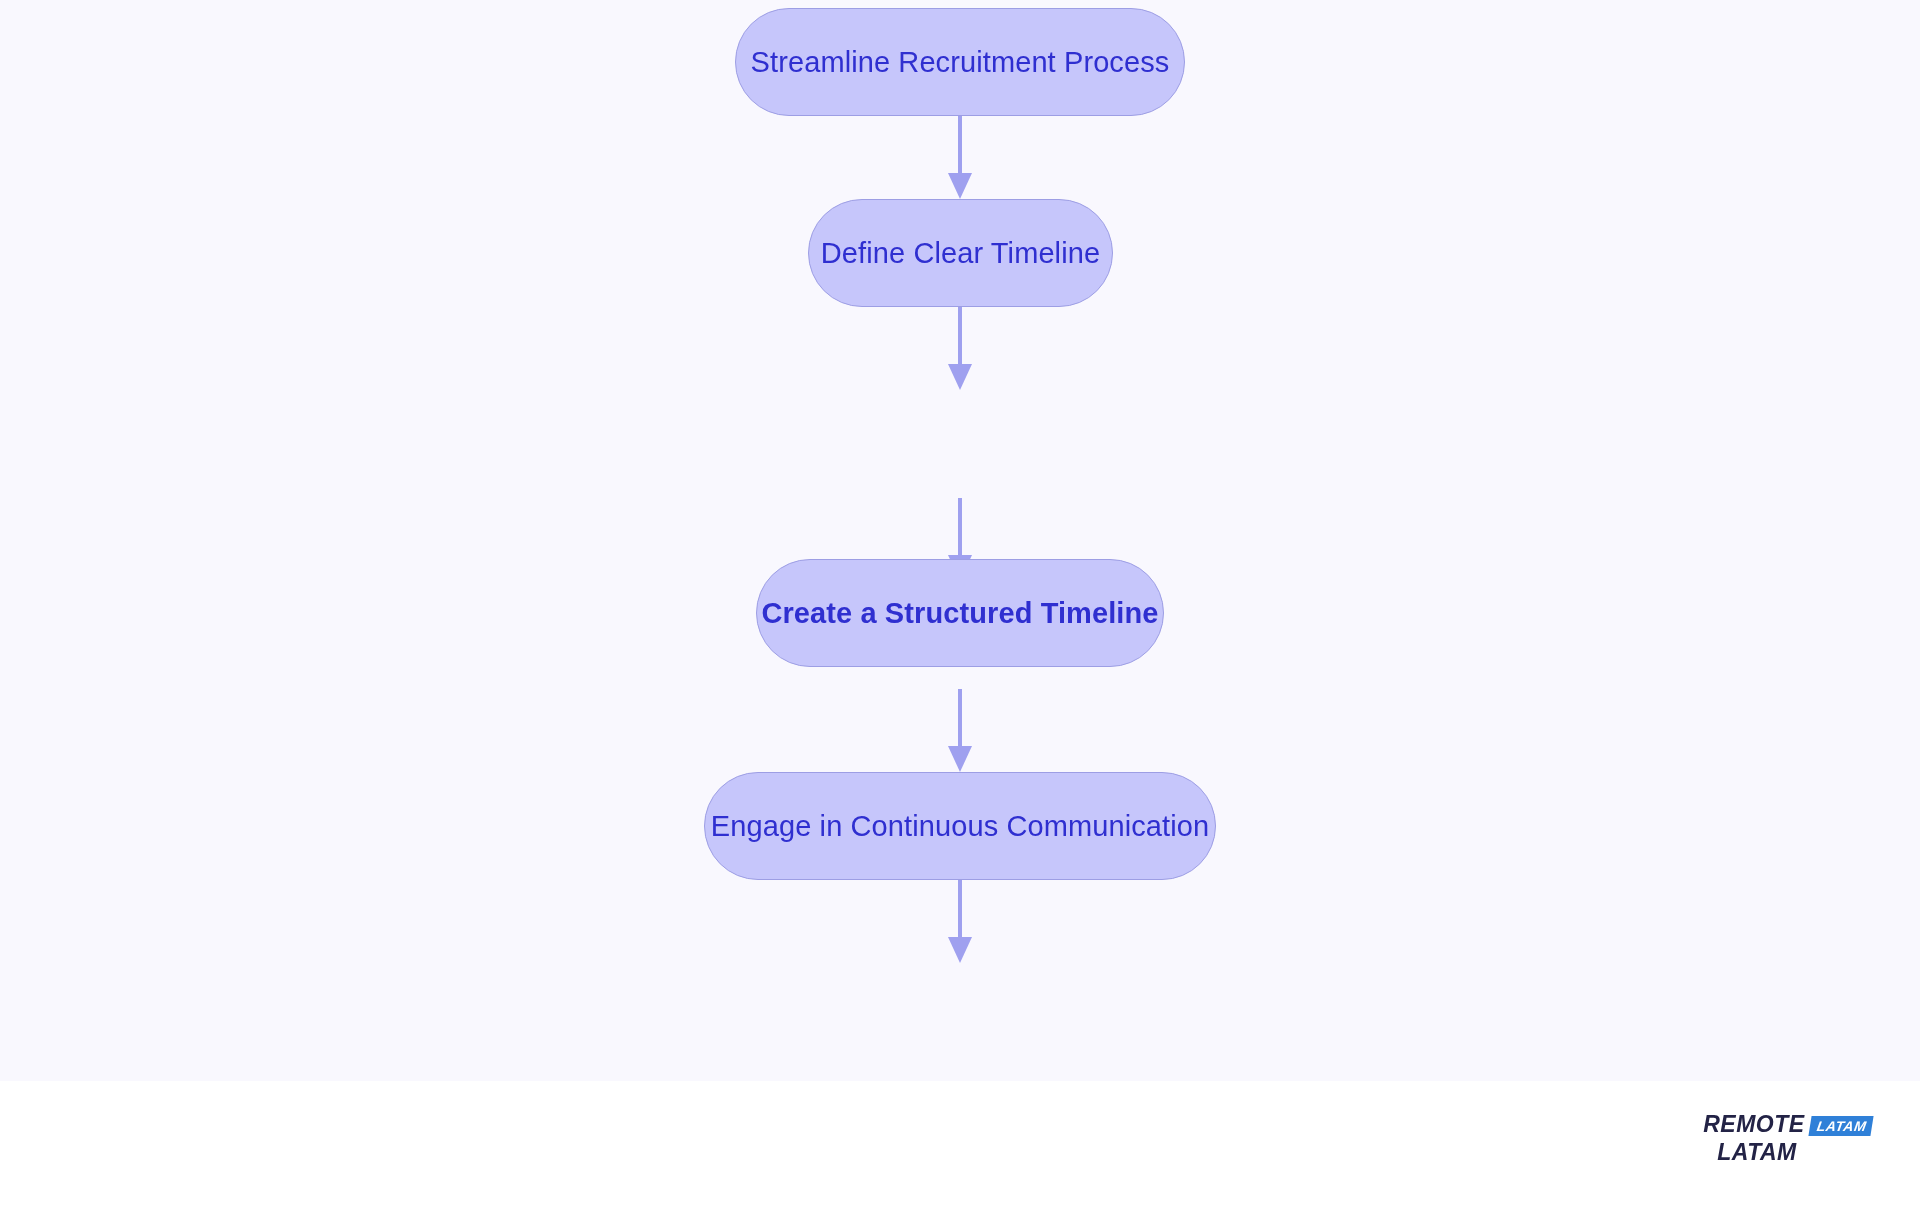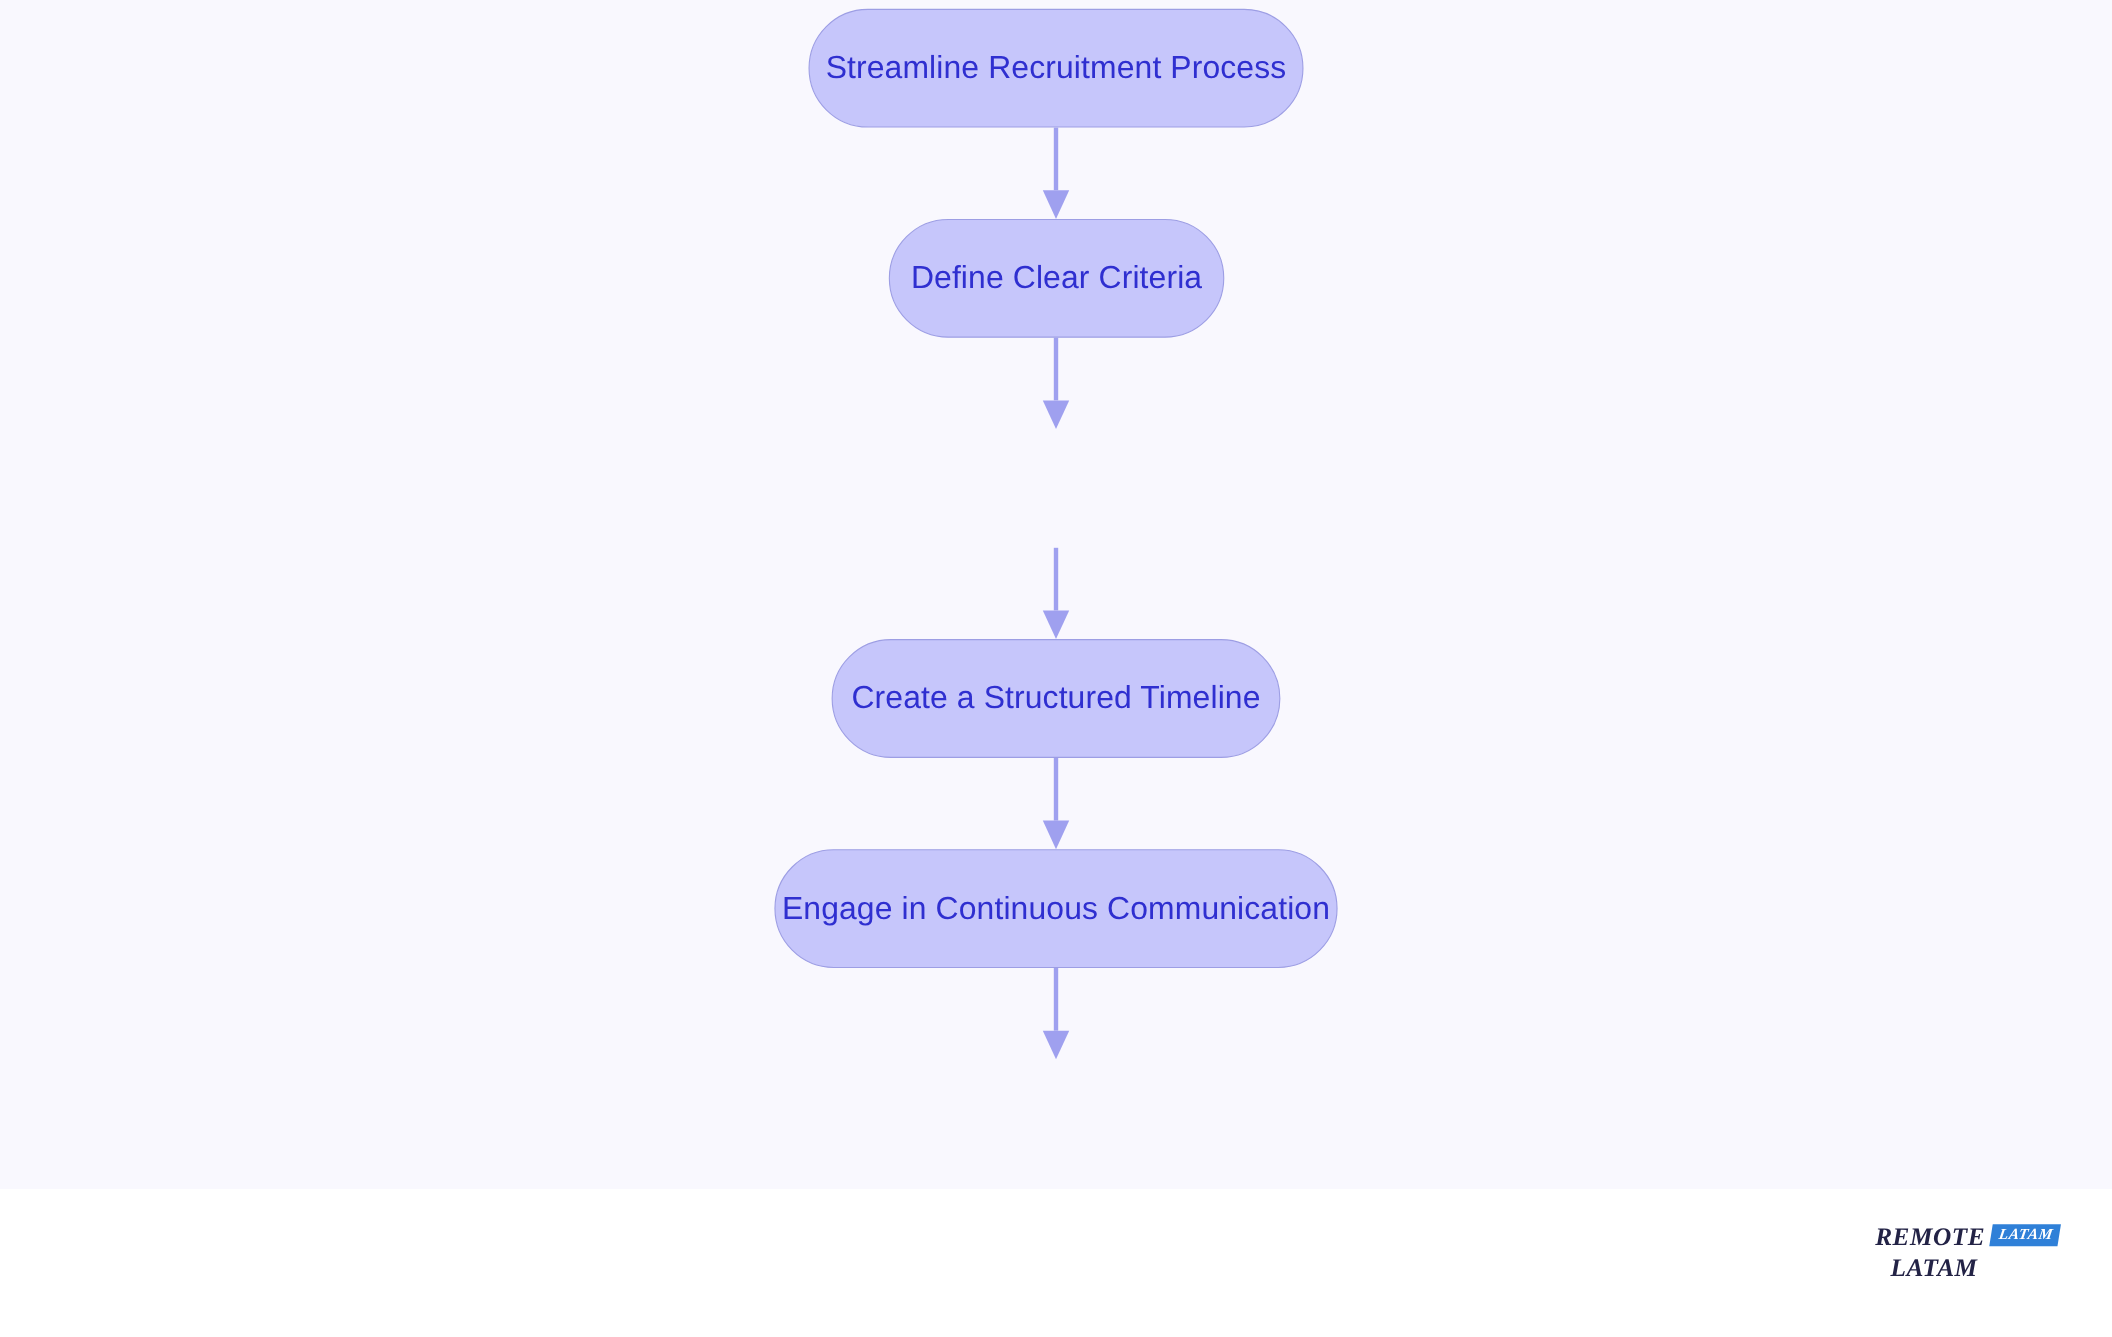--- a/index.html
+++ b/index.html
@@ -56,21 +56,21 @@
   .node-label {
     display: block;
     line-height: 1;
     padding: 0 10px;
   }
 
   
   .node-0 { width: 450px; left: 735px;  top: 8px;   }
   .node-1 { width: 305px; left: 808px;  top: 199px; }
   .node-2 { width: 282px; left: 819px;  top: 390px; }
-  .node-3 { width: 408px; left: 756px;  top: 581px; }
+  .node-3 { width: 408px; left: 756px;  top: 559px; font-weight: bold; }
   .node-4 { width: 512px; left: 704px;  top: 772px; }
   .node-5 { width: 246px; left: 837px;  top: 963px; }
 
   
   .connector {
     position: absolute;
     left: 958px;
     width: 4px;
   }
   .connector .stem {
@@ -124,23 +124,22 @@
   .logo {
     position: absolute;
     right: 48px;
     top: 32px;
     display: block;
     text-align: left;
     font-family: "Liberation Sans", sans-serif;
   }
   .logo-row {
     display: flex;
-    align-items: flex-start;
-    line-height: 1;
-    font-family: Liberation Serif, serif;
+    align-items: flex-end;
+    line-height: 1;
   }
   .logo-word {
     font-size: 23px;
     font-weight: 700;
     font-style: italic;
     color: #232346;
     letter-spacing: 0.5px;
     line-height: 1;
   }
   .logo-badge {
@@ -169,21 +168,21 @@
     <div class="node node-0">
       <span class="node-label">Streamline Recruitment Process</span>
     </div>
 
     <div class="connector conn-0">
       <div class="stem"></div>
       <div class="head"></div>
     </div>
 
     <div class="node node-1">
-      <span class="node-label">Define Clear Criteria</span>
+      <span class="node-label">Define Clear Timeline</span>
     </div>
 
     <div class="connector conn-1">
       <div class="stem"></div>
       <div class="head"></div>
     </div>
 
 
     <div class="connector conn-2">
       <div class="stem"></div>

